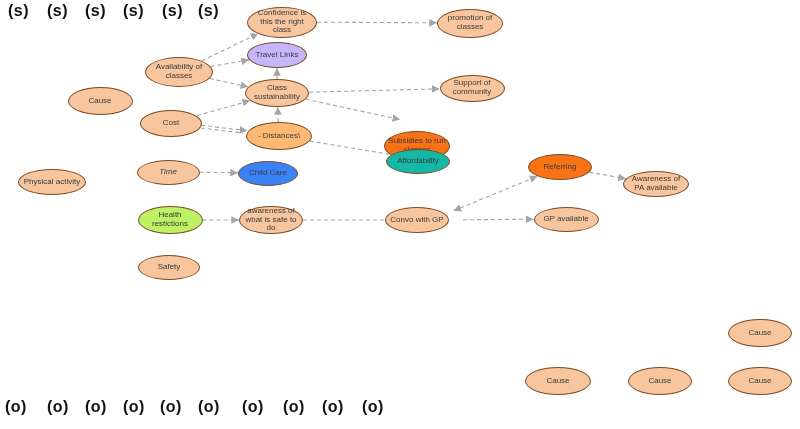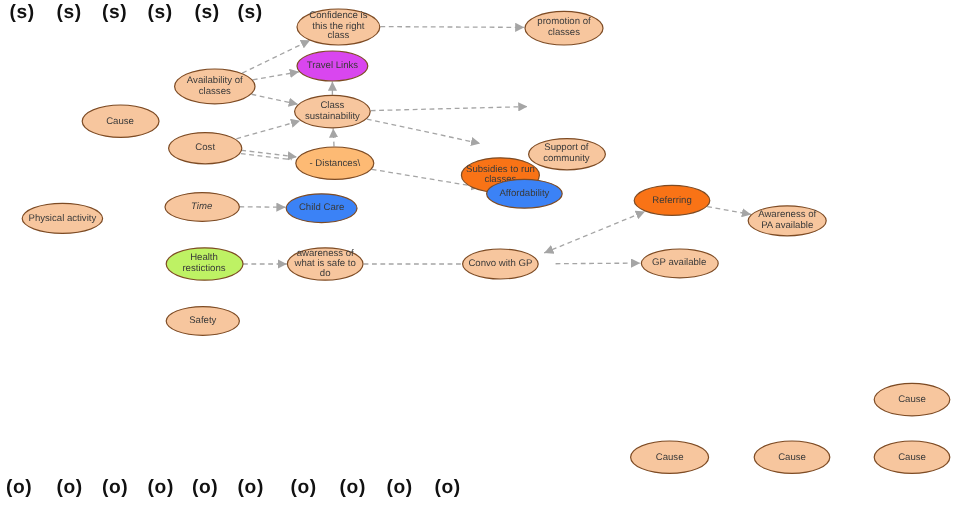--- a/index.html
+++ b/index.html
@@ -45,29 +45,29 @@
         <line x1="202.5" y1="220" x2="239" y2="220" class="edge" stroke="#A5A5A5" stroke-width="1.1" stroke-dasharray="4 3" marker-end="url(#arrowhead)"></line>
         <line x1="303" y1="220" x2="399" y2="220" class="edge" stroke="#A5A5A5" stroke-width="1.1" stroke-dasharray="4 3" marker-end="url(#arrowhead)"></line>
         <line x1="453.4996005322487" y1="210.75597807589781" x2="537.5003994677513" y2="176.24402192410219" class="edge" stroke="#A5A5A5" stroke-width="1.1" stroke-dasharray="4 3" marker-end="url(#arrowhead)" marker-start="url(#arrowhead)"></line>
         <line x1="462.9946818886848" y1="219.7630023563801" x2="533.5060257585925" y2="219.2406961054919" class="edge" stroke="#A5A5A5" stroke-width="1.1" stroke-dasharray="4 3" marker-end="url(#arrowhead)"></line>
         <line x1="589.3342708706696" y1="172.19461046668107" x2="625.9011775464991" y2="178.67000019052588" class="edge" stroke="#A5A5A5" stroke-width="1.1" stroke-dasharray="4 3" marker-end="url(#arrowhead)"></line>
       </g>
   </svg>
   <div id="node-layer">
       <div class="node" style="left: 247px; top: 6.5px; width: 70px; height: 31px; background: rgb(247, 198, 158); border: 1px solid rgb(125, 75, 36); color: rgb(58, 58, 58);">Confidence is this the right class</div>
       <div class="node" style="left: 437px; top: 8.5px; width: 66px; height: 29px; background: rgb(247, 198, 158); border: 1px solid rgb(125, 75, 36); color: rgb(58, 58, 58);">promotion of classes</div>
-      <div class="node" style="left: 247px; top: 42px; width: 60px; height: 26px; background: #d946ef; border: 1px solid rgb(125, 75, 36); color: rgb(58, 58, 58);">Travel Links</div>
+      <div class="node" style="left: 247px; top: 42px; width: 60px; height: 26px; background: #c4b5fd; border: 1px solid rgb(125, 75, 36); color: rgb(58, 58, 58);">Travel Links</div>
       <div class="node" style="left: 145px; top: 57px; width: 68px; height: 30px; background: rgb(247, 198, 158); border: 1px solid rgb(125, 75, 36); color: rgb(58, 58, 58);">Availability of classes</div>
       <div class="node" style="left: 245px; top: 79px; width: 64px; height: 28px; background: rgb(247, 198, 158); border: 1px solid rgb(125, 75, 36); color: rgb(58, 58, 58);">Class sustainability</div>
-      <div class="node" style="left: 439.5px; top: 74.5px; width: 65px; height: 27px; background: rgb(247, 198, 158); border: 1px solid rgb(125, 75, 36); color: rgb(58, 58, 58); margin-top: 40px;">Support of community</div>
+      <div class="node" style="left: 439.5px; top: 74.5px; width: 65px; height: 27px; background: rgb(247, 198, 158); border: 1px solid rgb(125, 75, 36); color: rgb(58, 58, 58);">Support of community</div>
       <div class="node" style="left: 67.5px; top: 87px; width: 65px; height: 28px; background: rgb(247, 198, 158); border: 1px solid rgb(125, 75, 36); color: rgb(58, 58, 58);">Cause</div>
       <div class="node" style="left: 140px; top: 109.5px; width: 62px; height: 27px; background: rgb(247, 198, 158); border: 1px solid rgb(125, 75, 36); color: rgb(58, 58, 58);">Cost</div>
       <div class="node" style="left: 384px; top: 111px; width: 66px; height: 30px; background: #f97316; border: 1px solid rgb(125, 75, 36); color: rgb(58, 58, 58); margin-top: 20px;">Subsidies to run classes</div>
       <div class="node" style="left: 246px; top: 122px; width: 66px; height: 28px; background: #fdba74; border: 1px solid rgb(125, 75, 36); color: rgb(58, 58, 58);">- Distances\</div>
-      <div class="node" style="left: 405px; top: 148.5px; width: 64px; height: 25px; background: #3b82f6; border: 1px solid rgb(125, 75, 36); color: rgb(58, 58, 58);">Affordability</div>
+      <div class="node" style="left: 386px; top: 148.5px; width: 64px; height: 25px; background: #14b8a6; border: 1px solid rgb(125, 75, 36); color: rgb(58, 58, 58);">Affordability</div>
       <div class="node" style="left: 136.5px; top: 159.5px; width: 63px; height: 25px; background: rgb(247, 198, 158); border: 1px solid rgb(125, 75, 36); color: rgb(58, 58, 58); font-style: italic;">Time</div>
       <div class="node" style="left: 238px; top: 160.5px; width: 60px; height: 25px; background: #3b82f6; border: 1px solid rgb(125, 75, 36); color: rgb(58, 58, 58);">Child Care</div>
       <div class="node" style="left: 18px; top: 169px; width: 68px; height: 26px; background: rgb(247, 198, 158); border: 1px solid rgb(125, 75, 36); color: rgb(58, 58, 58);">Physical activity</div>
       <div class="node" style="left: 528px; top: 154px; width: 64px; height: 26px; background: #f97316; border: 1px solid rgb(125, 75, 36); color: rgb(58, 58, 58);">Referring</div>
       <div class="node" style="left: 623px; top: 171px; width: 66px; height: 26px; background: rgb(247, 198, 158); border: 1px solid rgb(125, 75, 36); color: rgb(58, 58, 58);">Awareness of PA available</div>
       <div class="node" style="left: 137.5px; top: 206px; width: 65px; height: 28px; background: #bef264; border: 1px solid rgb(125, 75, 36); color: rgb(58, 58, 58);">Health restictions</div>
       <div class="node" style="left: 239px; top: 206px; width: 64px; height: 28px; background: rgb(247, 198, 158); border: 1px solid rgb(125, 75, 36); color: rgb(58, 58, 58);">awareness of what is safe to do</div>
       <div class="node" style="left: 385px; top: 207px; width: 64px; height: 26px; background: rgb(247, 198, 158); border: 1px solid rgb(125, 75, 36); color: rgb(58, 58, 58);">Convo with GP</div>
       <div class="node" style="left: 533.5px; top: 206.5px; width: 65px; height: 25px; background: rgb(247, 198, 158); border: 1px solid rgb(125, 75, 36); color: rgb(58, 58, 58);">GP available</div>
       <div class="node" style="left: 138px; top: 254.5px; width: 62px; height: 25px; background: rgb(247, 198, 158); border: 1px solid rgb(125, 75, 36); color: rgb(58, 58, 58);">Safety</div>

